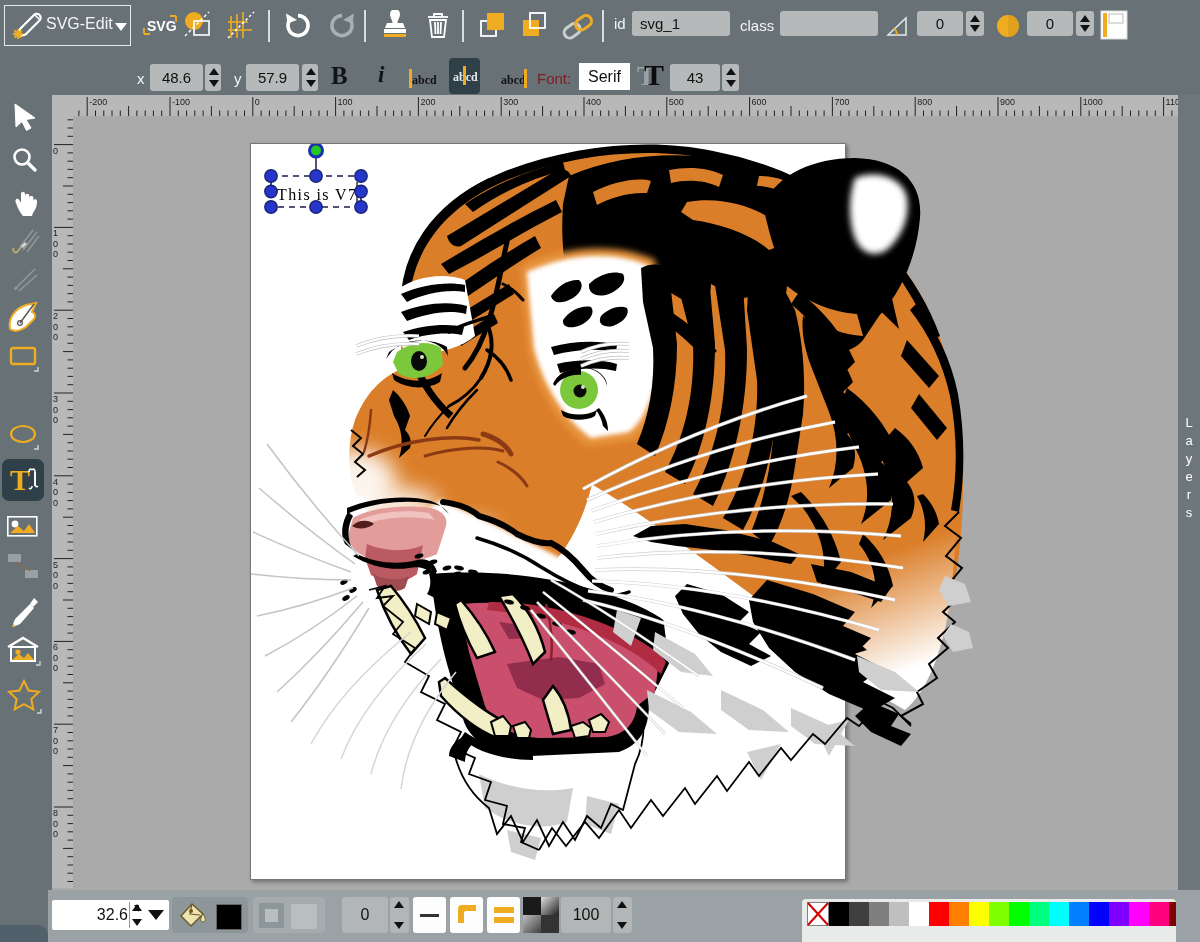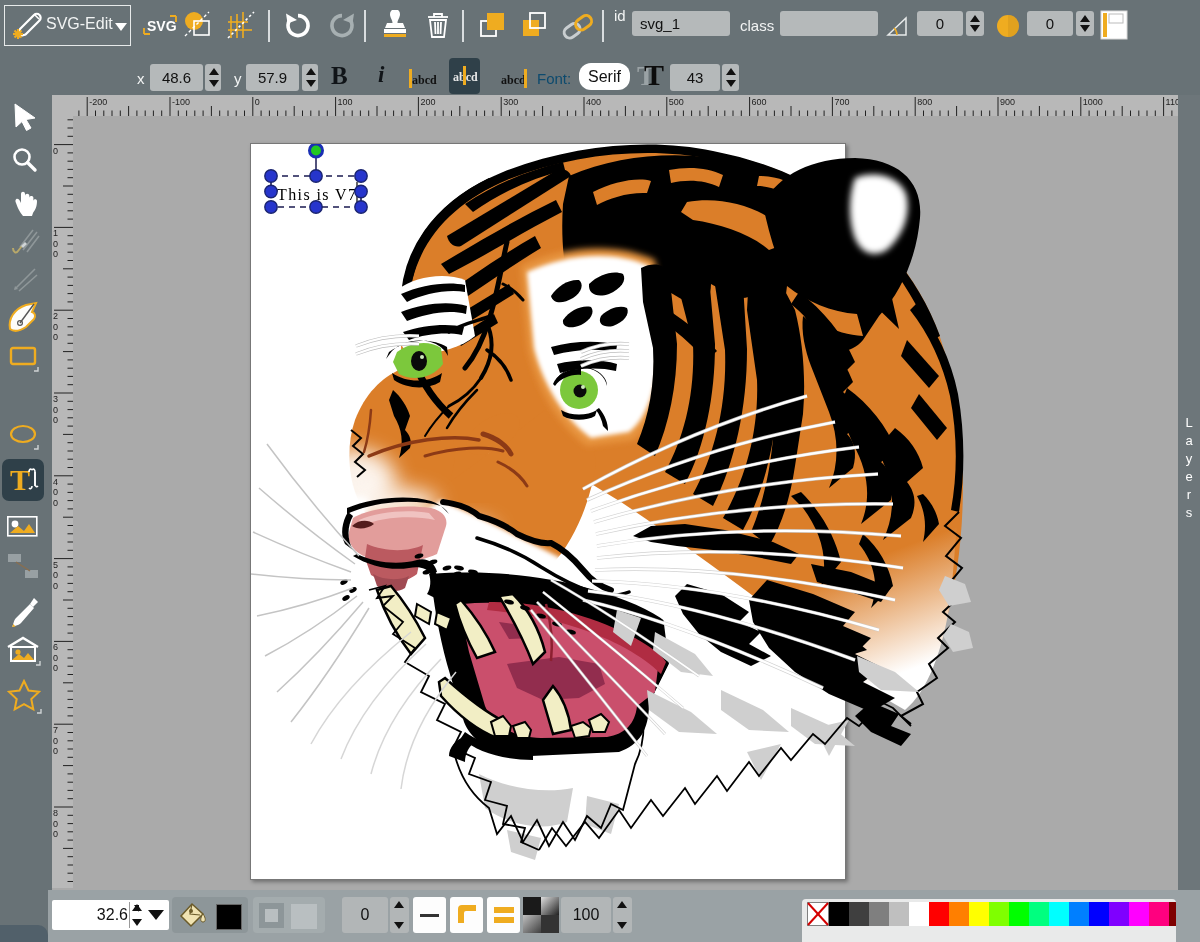--- a/index.html
+++ b/index.html
@@ -1,17 +1,17 @@
 <!DOCTYPE html>
 <html><head><meta charset="utf-8"><style>
 *{margin:0;padding:0;box-sizing:border-box}
 body{width:1200px;height:942px;position:relative;overflow:hidden;background:#aaaaaa;font-family:"Liberation Sans",sans-serif;}
 .abs{position:absolute}
 .lbl{position:absolute;color:#f2f4f4;font-size:15px}
-.dlbl{position:absolute;color:#0c4a6e;font-size:15px}
+.dlbl{position:absolute;color:#7f1d1d;font-size:15px}
 </style></head><body>
 <div class="abs" style="left:0;top:0;width:1200px;height:95px;background:#687276"></div>
 <div class="abs" style="left:0;top:95px;width:52px;height:847px;background:#687276"></div>
 <div class="abs" style="left:1178px;top:95px;width:22px;height:795px;background:#6d767a"></div>
 <div class="abs" style="left:1178px;top:0;width:22px;height:942px">
     <div style="position:absolute;left:0;top:415px;width:22px;text-align:center;color:#fff;font-size:13px">L</div>
     <div style="position:absolute;left:0;top:433px;width:22px;text-align:center;color:#fff;font-size:13px">a</div>
     <div style="position:absolute;left:0;top:451px;width:22px;text-align:center;color:#fff;font-size:13px">y</div>
     <div style="position:absolute;left:0;top:469px;width:22px;text-align:center;color:#fff;font-size:13px">e</div>
     <div style="position:absolute;left:0;top:487px;width:22px;text-align:center;color:#fff;font-size:13px">r</div>
@@ -91,21 +91,21 @@
 <svg style="position:absolute;left:561px;top:12px" width="34" height="28" viewBox="0 0 34 28">
     <g fill="none" stroke-width="3" transform="rotate(-35 17 14)">
       <rect x="1" y="9" rx="5.5" ry="5.5" width="17" height="11" stroke="#c9ced0"></rect>
       <rect x="15" y="9" rx="5.5" ry="5.5" width="17" height="11" stroke="#efac20"></rect>
     </g>
   </svg>
 <div style="position:absolute;left:268px;top:10px;width:2px;height:32px;background:#d9dddf"></div>
 <div style="position:absolute;left:364px;top:10px;width:2px;height:32px;background:#d9dddf"></div>
 <div style="position:absolute;left:462px;top:10px;width:2px;height:32px;background:#d9dddf"></div>
 <div style="position:absolute;left:602px;top:10px;width:2px;height:32px;background:#d9dddf"></div>
-<div class="lbl" style="left:614px;top:7px">id</div>
+<div class="lbl" style="left:614px;top:15px">id</div>
 <div style="position:absolute;left:632px;top:11px;width:98px;height:25px;background:#b5b9ba;border-radius:3px;color:#111;font-size:15px;line-height:25px;text-align:left;padding-left:8px;">svg_1</div>
 <div class="lbl" style="left:740px;top:17px">class</div>
 <div style="position:absolute;left:780px;top:11px;width:98px;height:25px;background:#b5b9ba;border-radius:3px;color:#111;font-size:15px;line-height:25px;text-align:;"></div>
 <svg style="position:absolute;left:885px;top:14px" width="28" height="24" viewBox="0 0 28 24">
     <path d="M3 21 L21 4 L21 21 Z" fill="none" stroke="#e8ebeb" stroke-width="1.5"></path>
     <path d="M12 21 a9 9 0 0 0 -3 -7" fill="none" stroke="#efac20" stroke-width="1.5"></path>
   </svg>
 <div style="position:absolute;left:917px;top:11px;width:46px;height:25px;background:#b5b9ba;border-radius:3px;color:#111;font-size:15px;line-height:25px;text-align:center;">0</div>
 <div style="position:absolute;left:966px;top:11px;width:18px;height:25px;background:#b5b9ba;border-radius:3px">
     <div style="position:absolute;left:4px;top:4px;width:0;height:0;border-left:5px solid transparent;border-right:5px solid transparent;border-bottom:7px solid #111"></div>
@@ -146,21 +146,21 @@
 <svg style="position:absolute;left:449px;top:58px" width="31" height="36" viewBox="0 0 31 36">
     <rect x="0" y="0" width="31" height="36" rx="4" fill="#2f4049"></rect>
     <text x="4" y="23" font-family="Liberation Serif" font-weight="bold" font-size="12" fill="#e8e8e8">abcd</text>
     <line x1="15.5" y1="8" x2="15.5" y2="27" stroke="#efac20" stroke-width="3"></line>
   </svg>
 <svg style="position:absolute;left:497px;top:61px" width="31" height="36" viewBox="0 0 31 36">
     <text x="4" y="23" font-family="Liberation Serif" font-weight="bold" font-size="12" fill="#111">abcd</text>
     <line x1="28.5" y1="8" x2="28.5" y2="27" stroke="#efac20" stroke-width="3"></line>
   </svg>
 <div class="dlbl" style="left:537px;top:70px">Font:</div>
-<div class="abs" style="left:579px;top:63px;width:51px;height:27px;background:#fff;border-radius:12px;color:#111;font-size:16px;text-align:center;line-height:27px">Serif</div>
+<div class="abs" style="left:579px;top:63px;width:51px;height:27px;background:#fff;border-radius:0;color:#111;font-size:16px;text-align:center;line-height:27px">Serif</div>
 <div class="abs" style="left:637px;top:60px;font-family:'Liberation Serif';font-weight:bold;font-size:28px;color:#9aa2a5">T</div>
 <div class="abs" style="left:644px;top:58px;font-family:'Liberation Serif';font-weight:bold;font-size:30px;color:#0c0c0c">T</div>
 <div style="position:absolute;left:670px;top:64px;width:50px;height:27px;background:#b5b9ba;border-radius:3px;color:#111;font-size:15px;line-height:27px;text-align:center;">43</div>
 <div style="position:absolute;left:722px;top:64px;width:17px;height:27px;background:#b5b9ba;border-radius:3px">
     <div style="position:absolute;left:4px;top:4px;width:0;height:0;border-left:5px solid transparent;border-right:5px solid transparent;border-bottom:7px solid #111"></div>
     <div style="position:absolute;left:4px;bottom:4px;width:0;height:0;border-left:5px solid transparent;border-right:5px solid transparent;border-top:7px solid #111"></div>
   </div>
 <div class="abs" style="left:52px;top:95px;width:21px;height:21px;background:#b8b8b8"></div>
 <svg width="1105" height="21" style="position:absolute;left:73px;top:95px;background:#b8b8b8">
     <line x1="5.9" y1="15.5" x2="5.9" y2="21" stroke="#222" stroke-width="1"></line>

